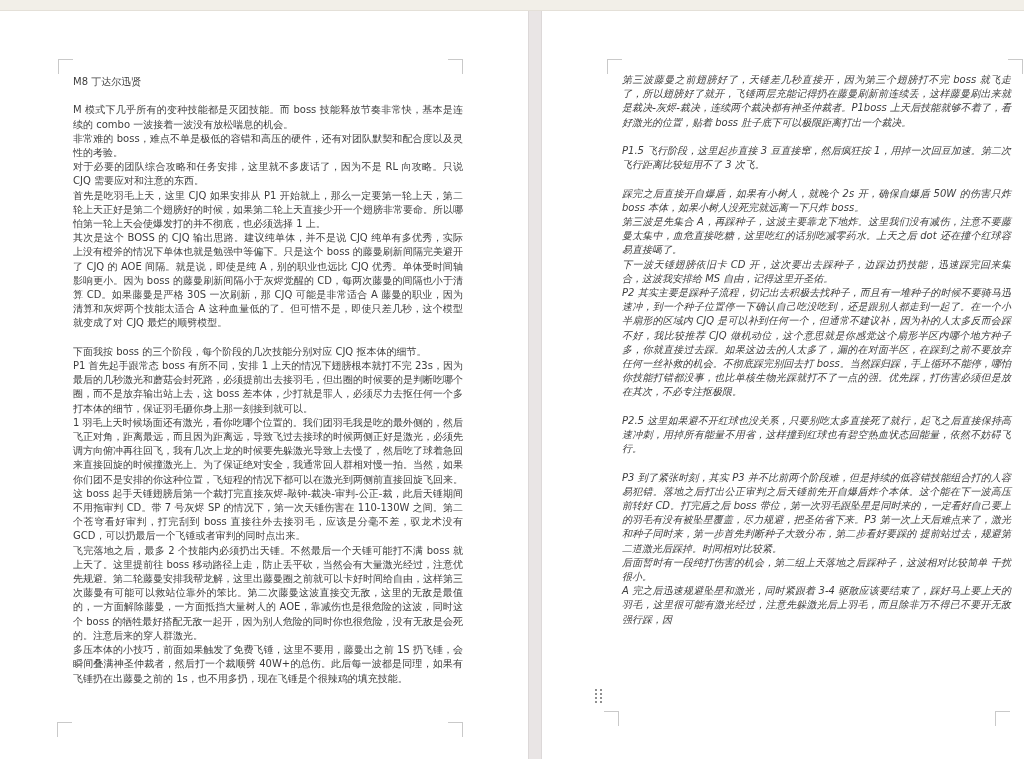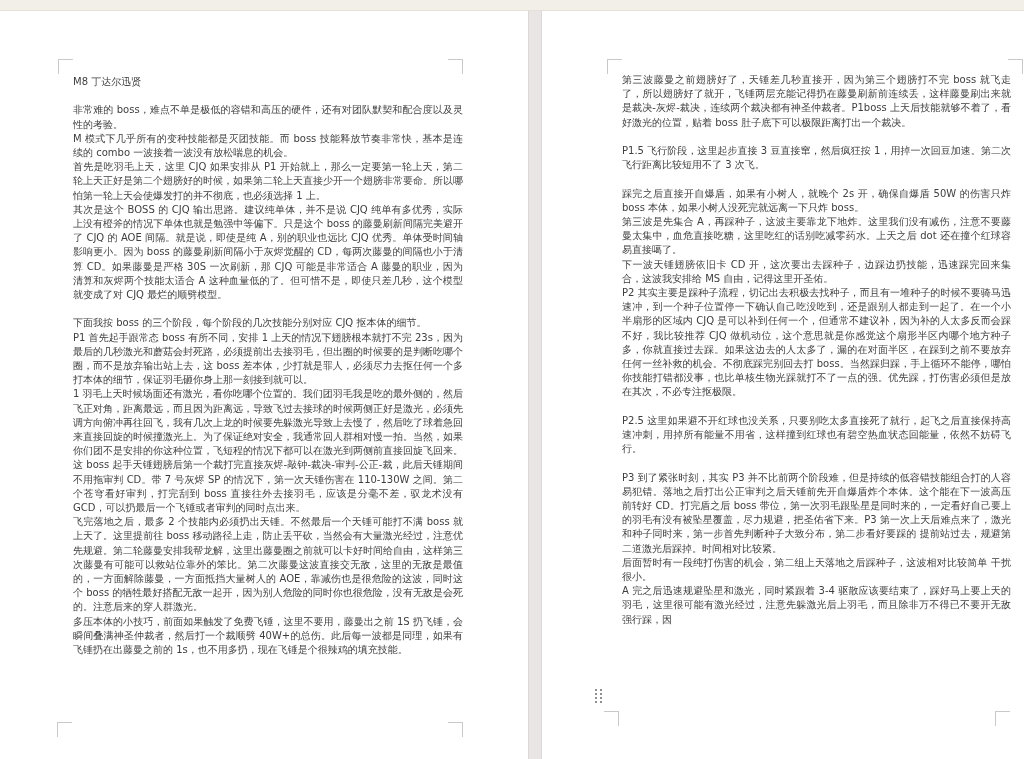--- a/index.html
+++ b/index.html
@@ -23,21 +23,21 @@
     box-sizing:border-box;
   }
   
   .textcol{
     position:absolute;
     font-size:10px;line-height:14.2px;color:#3e3e3e;
     text-align:justify;text-justify:inter-ideograph;
     letter-spacing:0;
   }
   .text-left{left:73px;top:75px;width:390px;}
-  .text-right{left:622px;top:73px;width:389px;}
+  .text-right{left:622px;top:73px;width:389px;font-style:italic;}
   .textcol p{margin:0;padding:0;}
   .textcol p.blank{height:14.2px;}
   
   .mark{position:absolute;width:15px;height:15px;box-sizing:border-box;border:0 solid #c9c9c9;}
   .mark.tl{border-top-width:1px;border-left-width:1px;}
   .mark.tr{border-top-width:1px;border-right-width:1px;}
   .mark.bl{border-top-width:1px;border-left-width:1px;}
   .mark.br{border-top-width:1px;border-right-width:1px;}
   .m-l-tl{left:58px;top:59px;}
   .m-l-tr{left:448px;top:59px;}
@@ -74,22 +74,23 @@
 <div class="mark tl m-r-tl"></div>
 <div class="mark tr m-r-tr"></div>
 <div class="mark tr m-r-bl"></div>
 <div class="mark tl m-r-br"></div>
 
 <div class="drag-dots"></div>
 
 <div class="textcol text-left">
     <p>M8 丁达尔迅贤</p>
     <p class="blank"></p>
+    <p>M 模式下几乎所有的变种技能都是灭团技能。而 boss 技能释放节奏非常快，基本是连续的 combo 一波接着一波没有放松喘息的机会。</p>
     <p>非常难的 boss，难点不单是极低的容错和高压的硬件，还有对团队默契和配合度以及灵性的考验。</p>
-    <p>M 模式下几乎所有的变种技能都是灭团技能。而 boss 技能释放节奏非常快，基本是连续的 combo 一波接着一波没有放松喘息的机会。</p>
+    <p>对于必要的团队综合攻略和任务安排，这里就不多废话了，因为不是 RL 向攻略。只说 CJQ 需要应对和注意的东西。</p>
     <p>首先是吃羽毛上天，这里 CJQ 如果安排从 P1 开始就上，那么一定要第一轮上天，第二轮上天正好是第二个翅膀好的时候，如果第二轮上天直接少开一个翅膀非常要命。所以哪怕第一轮上天会使爆发打的并不彻底，也必须选择 1 上。</p>
     <p>其次是这个 BOSS 的 CJQ 输出思路。建议纯单体，并不是说 CJQ 纯单有多优秀，实际上没有橙斧的情况下单体也就是勉强中等偏下。只是这个 boss 的藤曼刷新间隔完美避开了 CJQ 的 AOE 间隔。就是说，即使是纯 A，别的职业也远比 CJQ 优秀。单体受时间轴影响更小。因为 boss 的藤曼刷新间隔小于灰烬觉醒的 CD，每两次藤曼的间隔也小于清算 CD。如果藤曼是严格 30S 一次刷新，那 CJQ 可能是非常适合 A 藤曼的职业，因为清算和灰烬两个技能太适合 A 这种血量低的了。但可惜不是，即使只差几秒，这个模型就变成了对 CJQ 最烂的顺劈模型。</p>
     <p class="blank"></p>
     <p>下面我按 boss 的三个阶段，每个阶段的几次技能分别对应 CJQ 抠本体的细节。</p>
     <p>P1 首先起手跟常态 boss 有所不同，安排 1 上天的情况下翅膀根本就打不完 23s，因为最后的几秒激光和蘑菇会封死路，必须提前出去接羽毛，但出圈的时候要的是判断吃哪个圈，而不是放弃输出站上去，这 boss 差本体，少打就是罪人，必须尽力去抠任何一个多打本体的细节，保证羽毛砸你身上那一刻接到就可以。</p>
     <p>1 羽毛上天时候场面还有激光，看你吃哪个位置的。我们团羽毛我是吃的最外侧的，然后飞正对角，距离最远，而且因为距离远，导致飞过去接球的时候两侧正好是激光，必须先调方向俯冲再往回飞，我有几次上龙的时候要先躲激光导致上去慢了，然后吃了球着急回来直接回旋的时候撞激光上。为了保证绝对安全，我通常回人群相对慢一拍。当然，如果你们团不是安排的你这种位置，飞短程的情况下都可以在激光到两侧前直接回旋飞回来。</p>
     <p>这 boss 起手天锤翅膀后第一个裁打完直接灰烬-敲钟-裁决-审判-公正-裁，此后天锤期间不用拖审判 CD。带 7 号灰烬 SP 的情况下，第一次天锤伤害在 110-130W 之间。第二个苍穹看好审判，打完刮到 boss 直接往外去接羽毛，应该是分毫不差，驭龙术没有 GCD，可以扔最后一个飞锤或者审判的同时点出来。</p>
     <p>飞完落地之后，最多 2 个技能内必须扔出天锤。不然最后一个天锤可能打不满 boss 就上天了。这里提前往 boss 移动路径上走，防止丢平砍，当然会有大量激光经过，注意优先规避。第二轮藤曼安排我帮龙解，这里出藤曼圈之前就可以卡好时间给自由，这样第三次藤曼有可能可以救站位靠外的笨比。第二次藤曼这波直接交无敌，这里的无敌是最值的，一方面解除藤曼，一方面抵挡大量树人的 AOE，靠减伤也是很危险的这波，同时这个 boss 的牺牲最好搭配无敌一起开，因为别人危险的同时你也很危险，没有无敌是会死的。注意后来的穿人群激光。</p>
     <p>多压本体的小技巧，前面如果触发了免费飞锤，这里不要用，藤曼出之前 1S 扔飞锤，会瞬间叠满神圣仲裁者，然后打一个裁顺劈 40W+的总伤。此后每一波都是同理，如果有飞锤扔在出藤曼之前的 1s，也不用多扔，现在飞锤是个很辣鸡的填充技能。</p>
   </div>

